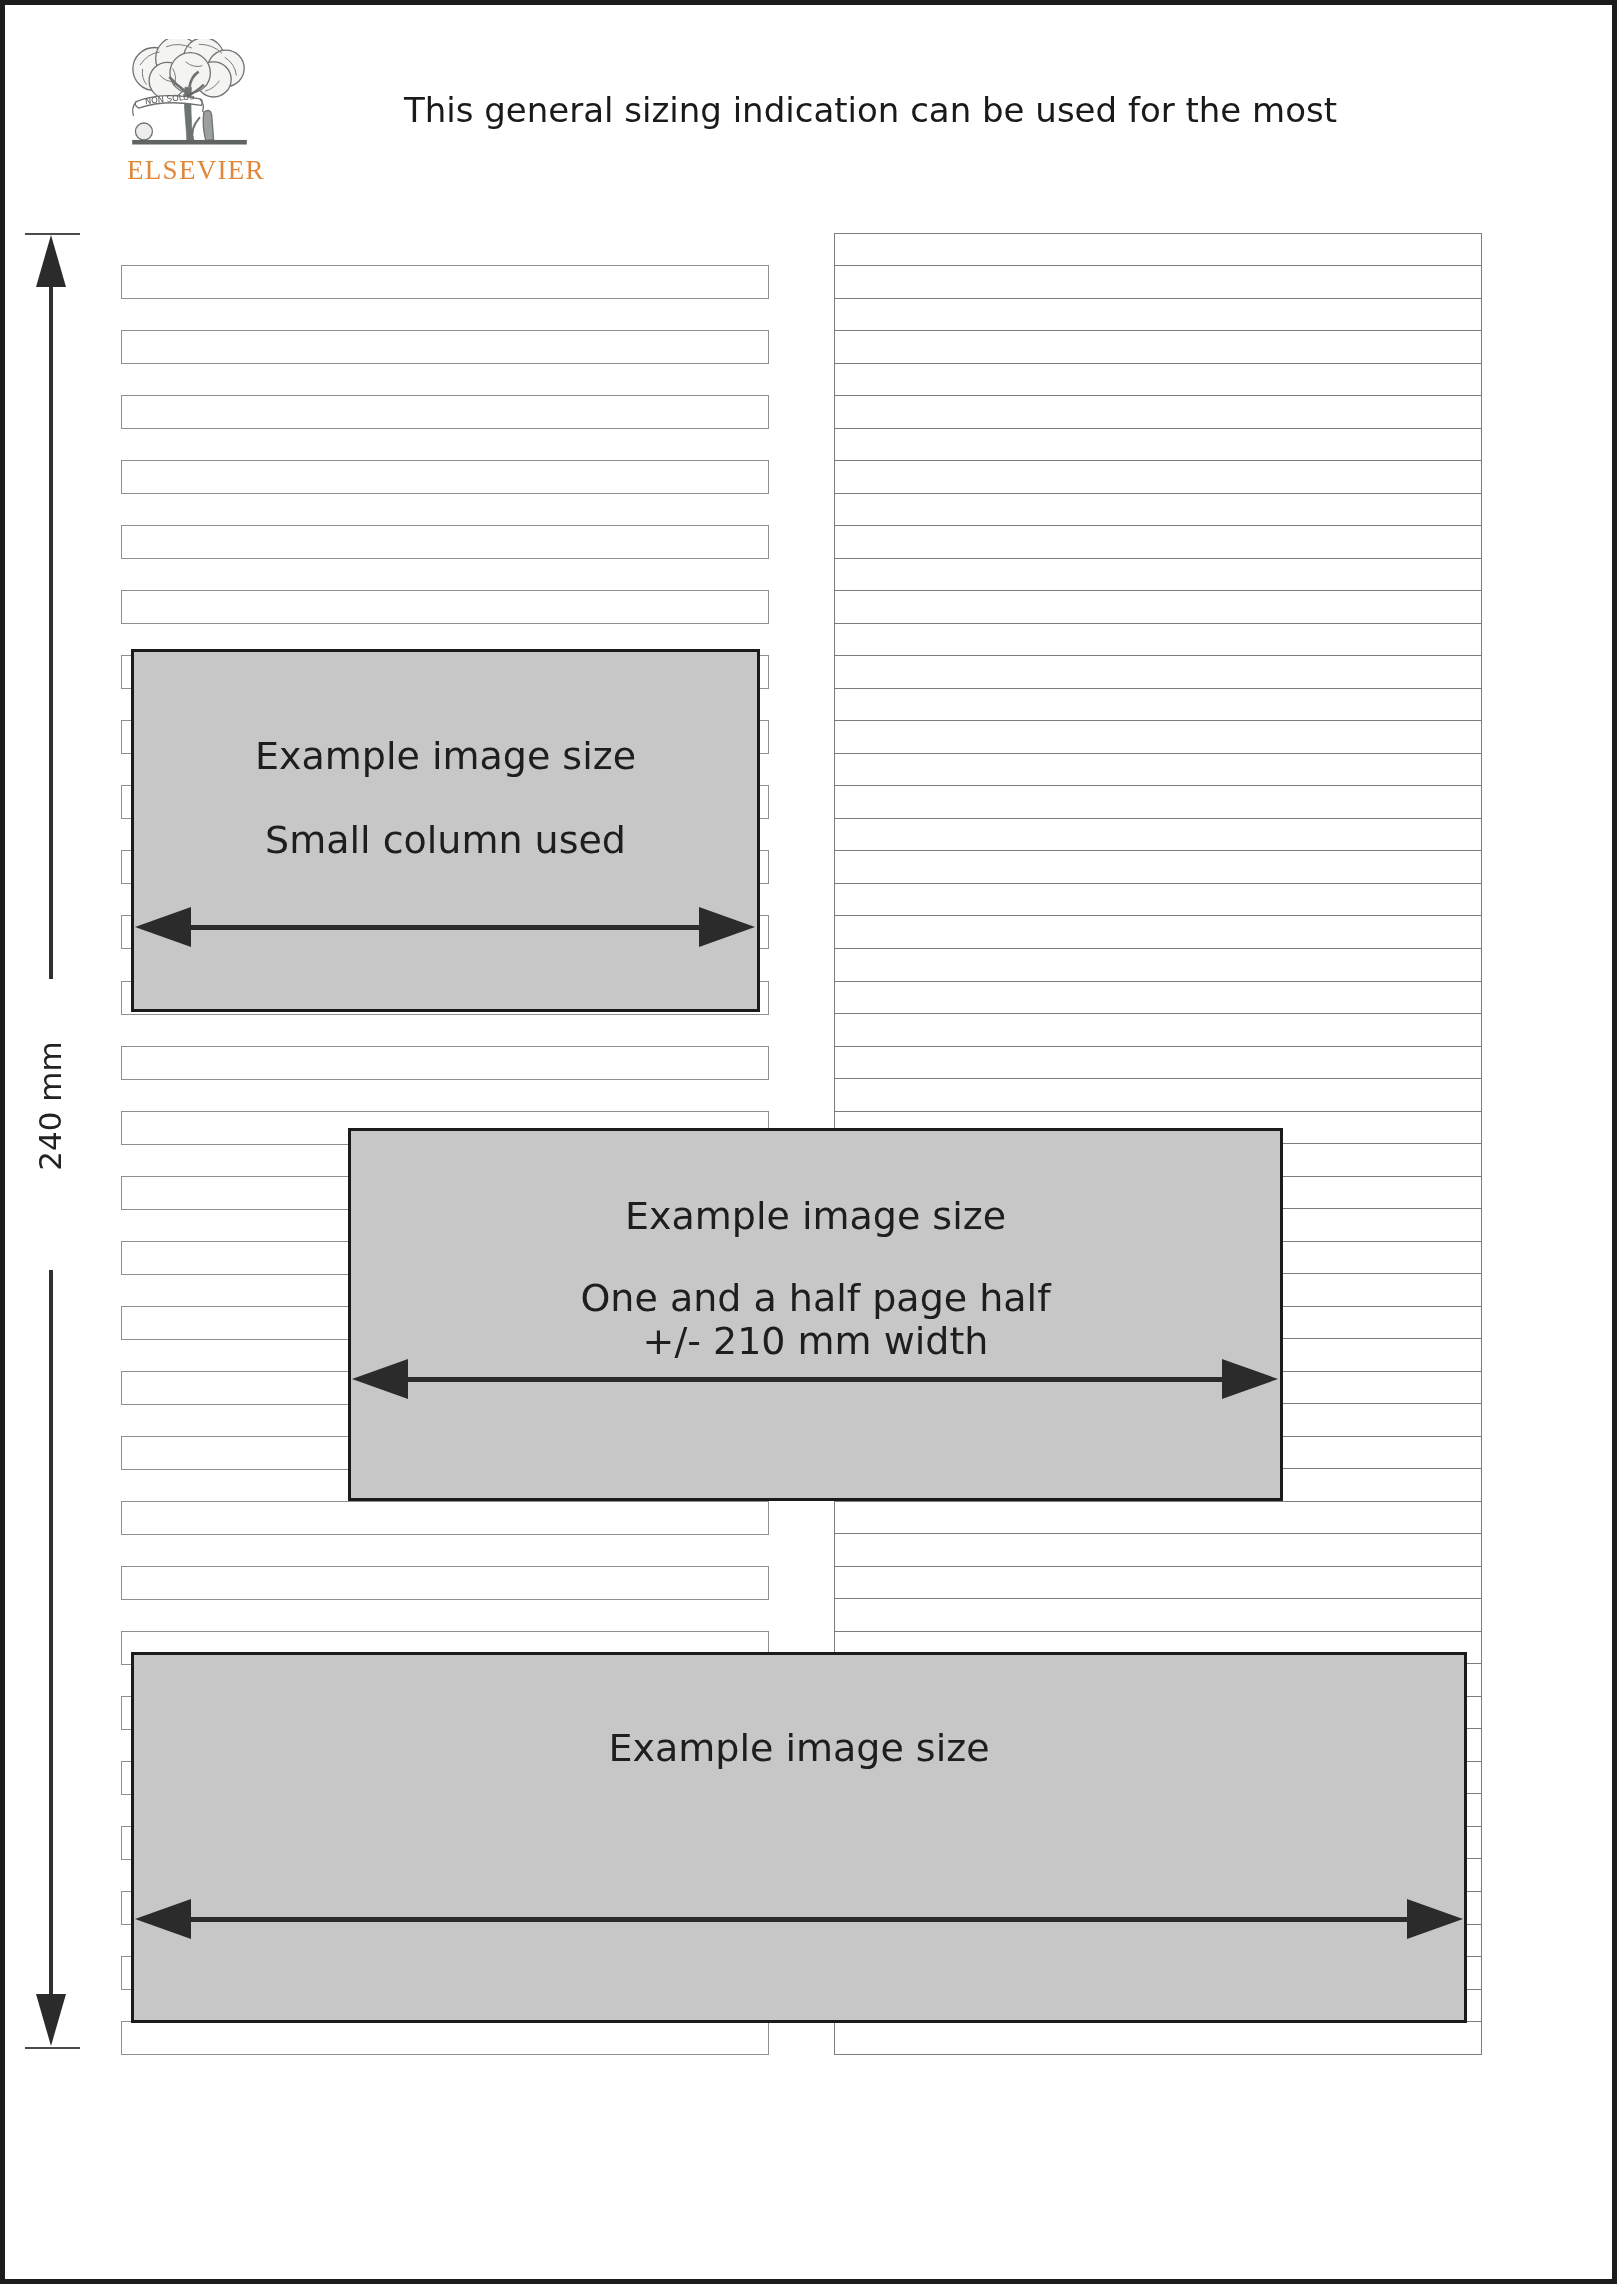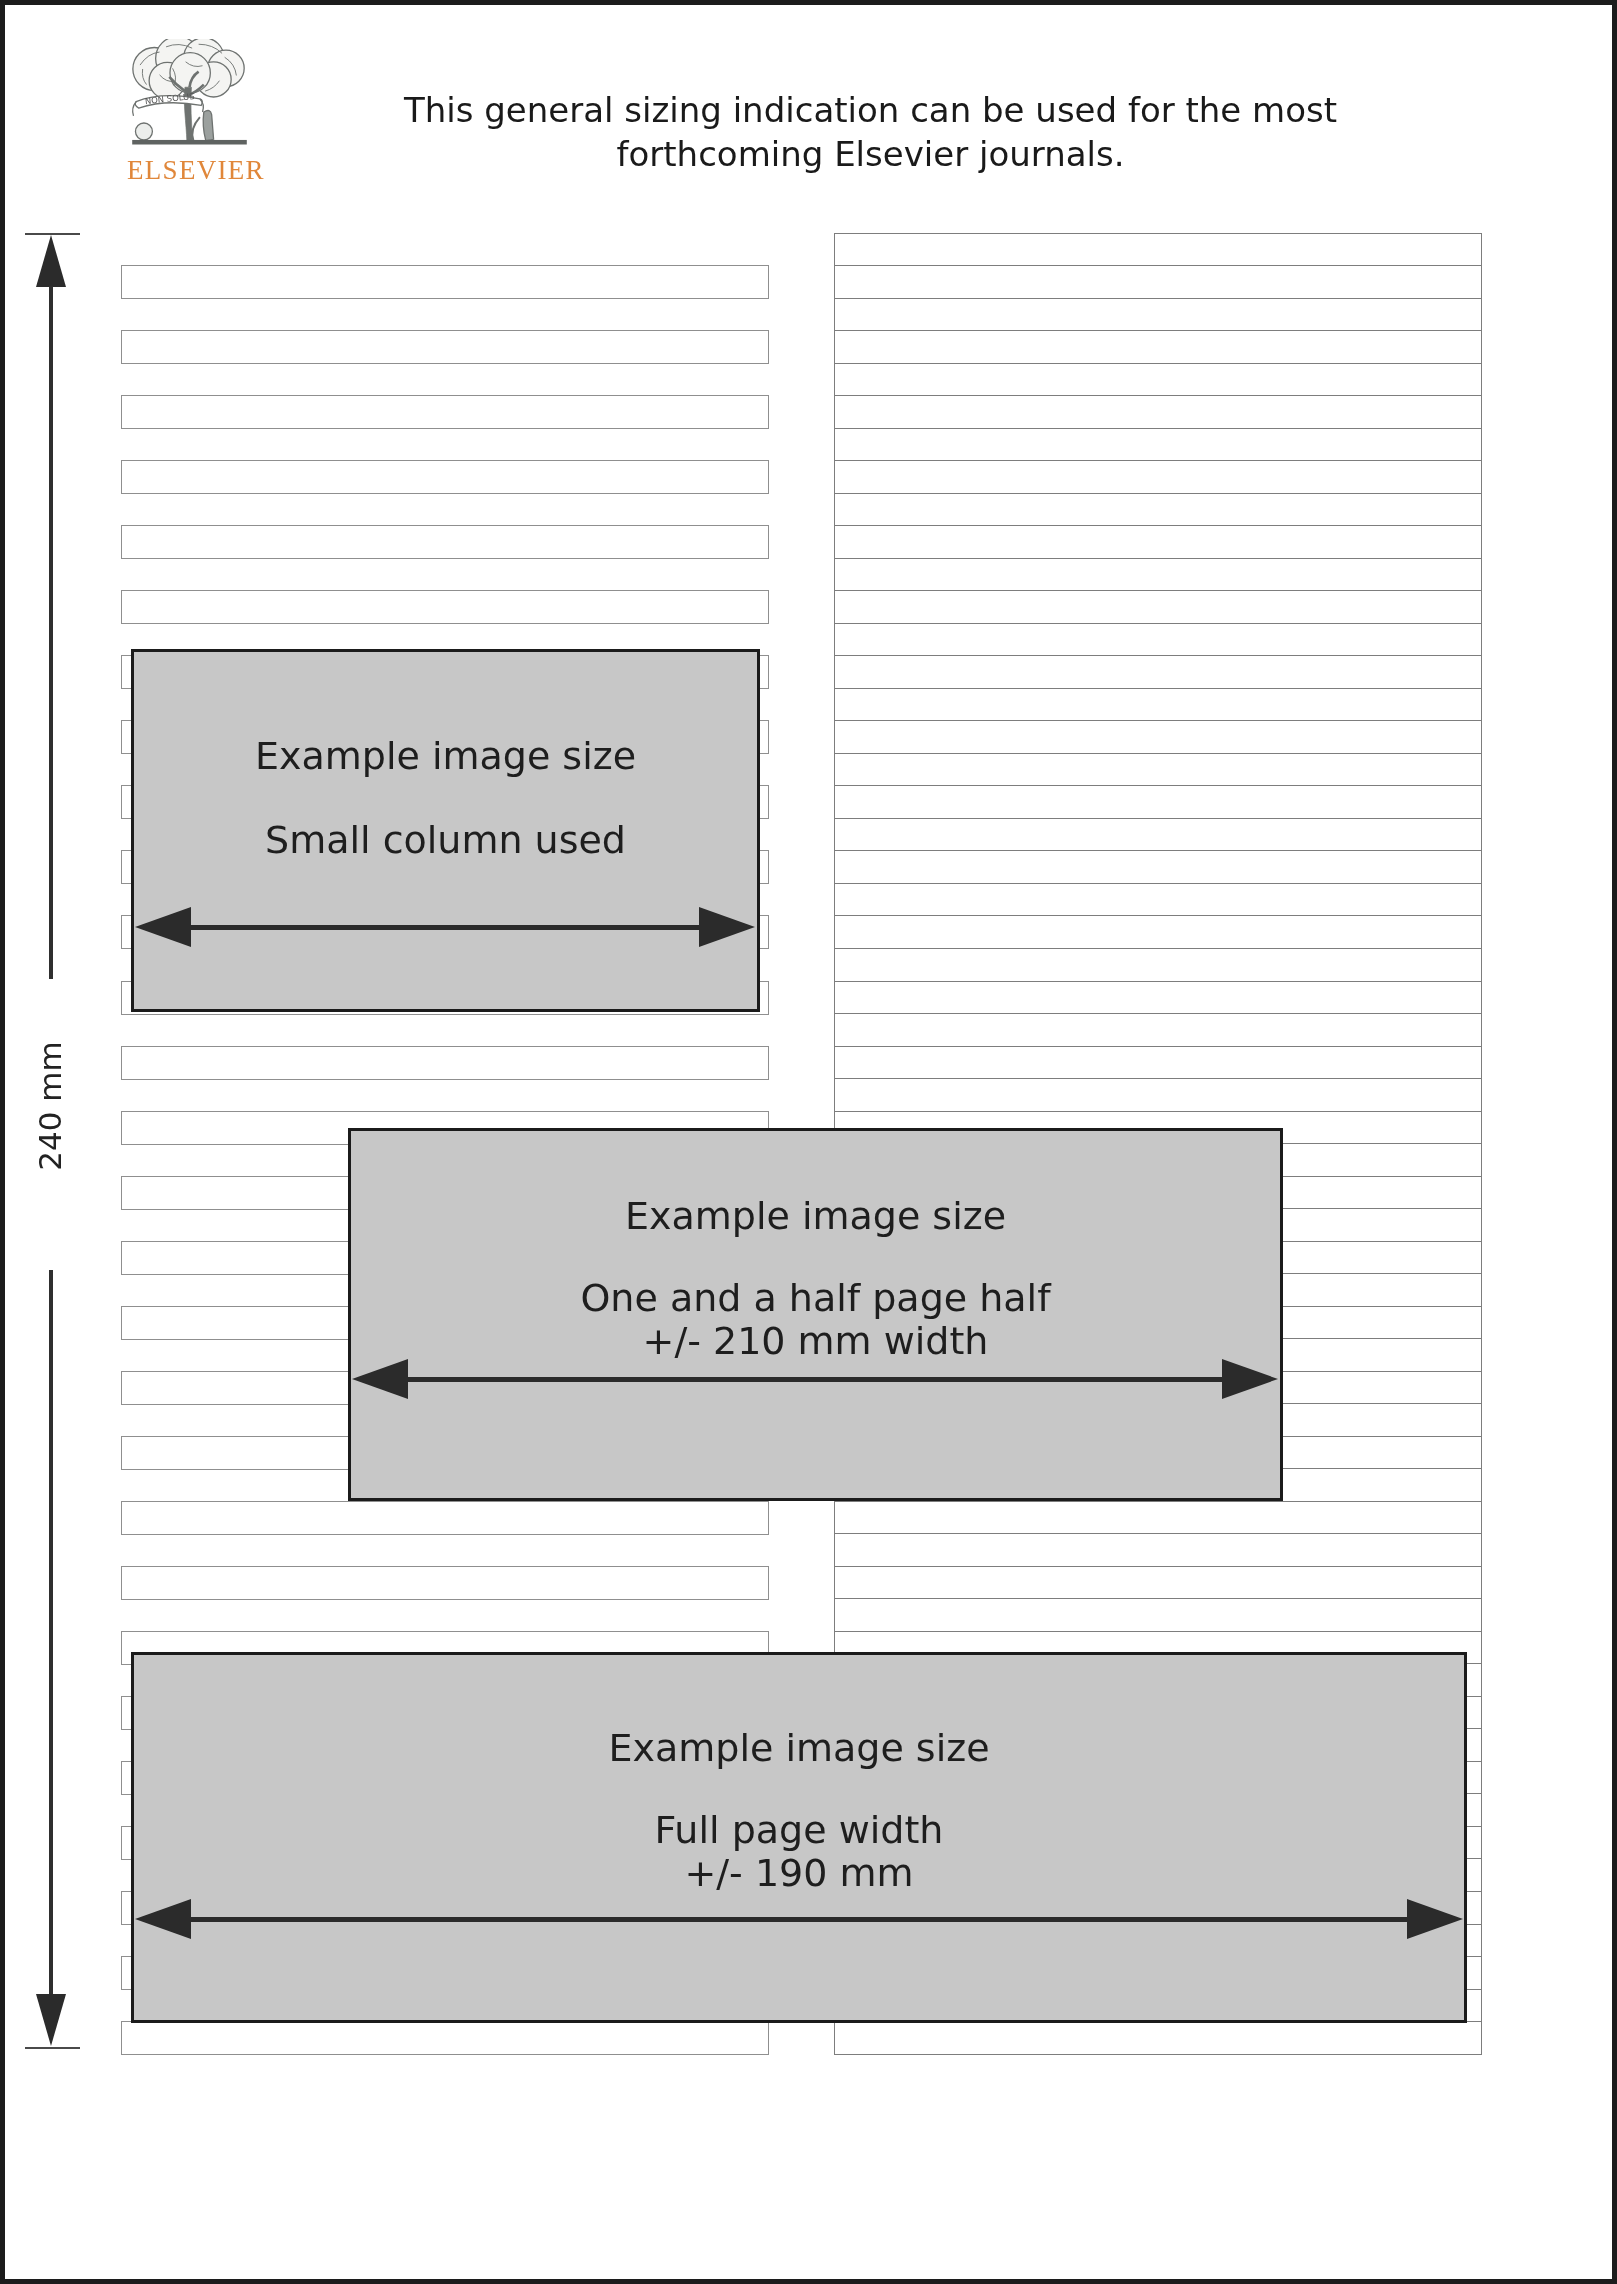--- a/index.html
+++ b/index.html
@@ -88,21 +88,20 @@
       <path d="M14,96 Q55,80 112,92 q6,2 2,10 Q60,92 18,106 q-8,-4 -4,-10z" fill="#ffffff" stroke="#6e7270" stroke-width="2"></path>
       <path d="M14,96 q-8,10 -4,22 M112,92 q8,8 4,20" stroke="#6e7270" fill="none" stroke-width="2"></path>
       <text x="28" y="100" font-size="13" fill="#555555" transform="rotate(-6 28 100)">NON SOLUS</text>
       <rect x="8" y="155" width="176" height="7" fill="#5f6361" stroke="none"></rect>
     </svg>
     <div class="logo-word">ELSEVIER</div>
   </div>
 
   <div class="title">
     <div>This general sizing indication can be used for the most</div>
-    <div>forthcoming Elsevier journals.</div>
   </div>
 
   <div id="left-col">
       <div class="line-box left-line" style="top: 260px;"></div>
       <div class="line-box left-line" style="top: 325px;"></div>
       <div class="line-box left-line" style="top: 390px;"></div>
       <div class="line-box left-line" style="top: 455px;"></div>
       <div class="line-box left-line" style="top: 520px;"></div>
       <div class="line-box left-line" style="top: 585px;"></div>
       <div class="line-box left-line" style="top: 650px;"></div>
@@ -211,23 +210,19 @@
       <div>One and a half page half</div>
       <div>+/- 210 mm width</div>
     </div>
     <div class="h-head left" style="left:1.3px;top:228px"></div>
     <div class="h-shaft" style="left:56px;top:246px;width:816px"></div>
     <div class="h-head right" style="left:871px;top:228px"></div>
   </div>
 
   <div class="gray-box" style="left:126px;top:1647px;width:1336px;height:371px">
     <div class="bx-heading" style="top:72px">Example image size</div>
-    <div class="bx-lines" style="top:154px">
-      <div>Full page width</div>
-      <div>+/- 190 mm</div>
-    </div>
     <div class="h-head left" style="left:1.3px;top:244px"></div>
     <div class="h-shaft" style="left:56px;top:262px;width:1218px"></div>
     <div class="h-head right" style="left:1273px;top:244px"></div>
   </div>
 
 </div>
 
 
 </body></html>

